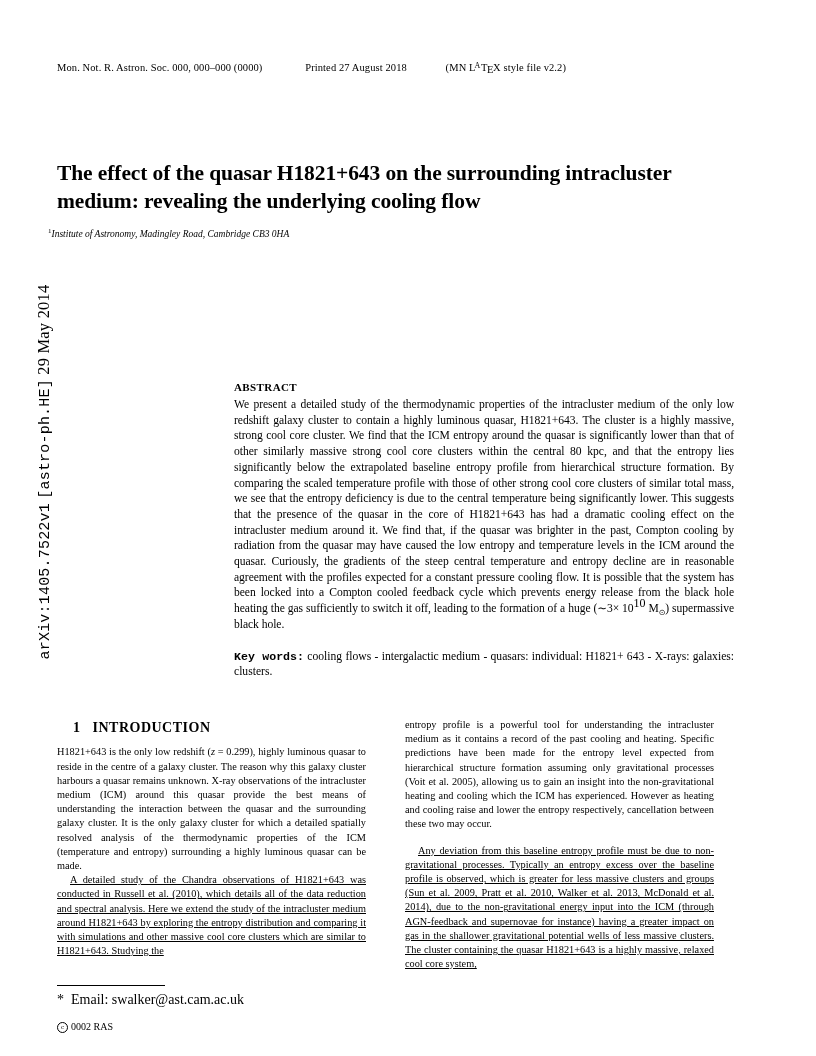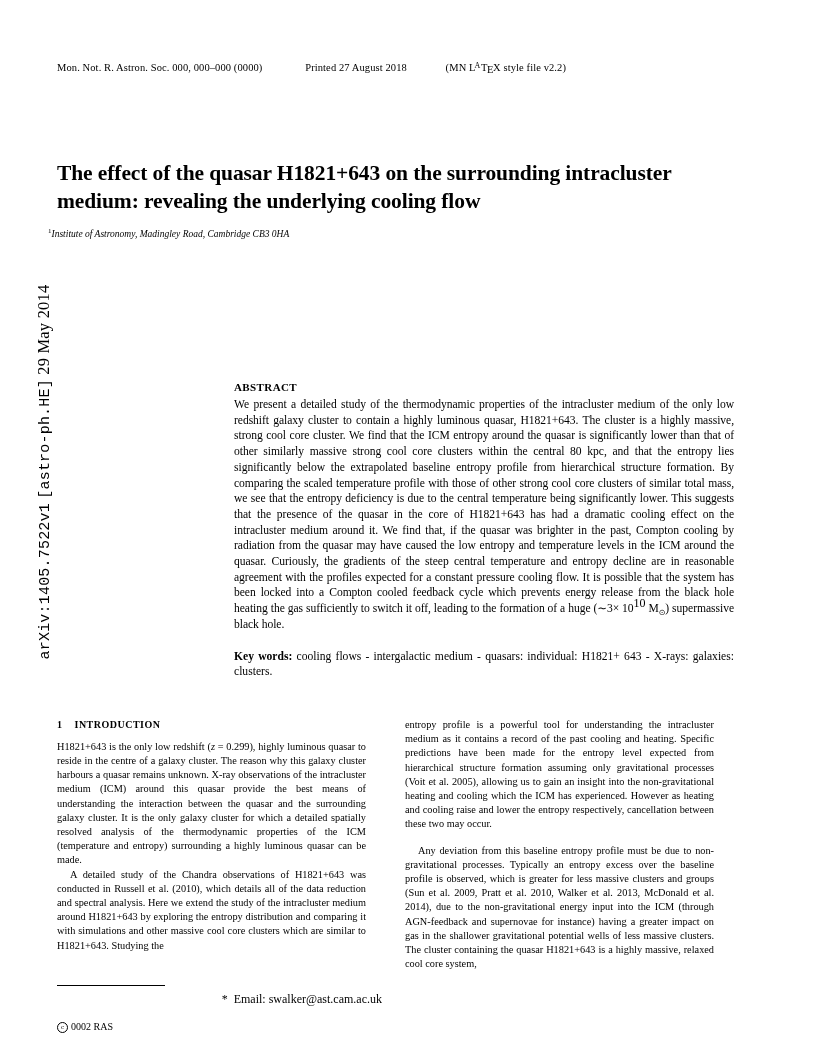--- a/index.html
+++ b/index.html
@@ -120,62 +120,62 @@
     line-height: 1.355;
     text-align: justify;
     letter-spacing: -0.05px;
   }
   .keywords {
     margin-top: 16px;
     font-size: 11.6px;
     line-height: 1.355;
     text-align: justify;
   }
-  .keywords b { font-weight: bold; }
+  .keywords b { font-weight: bold; font-family: Liberation Mono, monospace; }
 
   
   .col {
     position: absolute;
     top: 718px;
     width: 325px;
     font-size: 10.3px;
     line-height: 1.38;
     text-align: justify;
   }
   .col-left { left: 57px; }
   .col-right { left: 405px; }
 
   .sec-head {
-    font-size: 10px;
+    font-size: 14px;
     font-weight: bold;
     letter-spacing: 0.5px;
     margin-bottom: 8px;
+    margin-left: 16px;
   }
   .sec-head .num { margin-right: 12px; }
   .col p { margin: 0 16px 0 0; }
-  .col p.indent { text-indent: 13px; }
+  .col p.indent { text-indent: 13px; text-decoration: underline; }
   .col p + p { margin-top: 0; }
 
   .gapblock { height: 12px; }
 
   
   .footnote-rule {
     position: absolute;
     left: 57px;
     top: 985px;
     width: 108px;
     border-top: 0.6px solid #000;
   }
   .footnote {
     position: absolute;
     left: 57px;
     top: 992px;
     width: 325px;
-    font-size: 12px;
-    text-align: right;
+    font-size: 14px;
   }
   .copyright {
     position: absolute;
     left: 57px;
     top: 1021px;
     font-size: 10px;
   }
   .copyright .c {
     display: inline-block;
     border: 0.8px solid #000;

